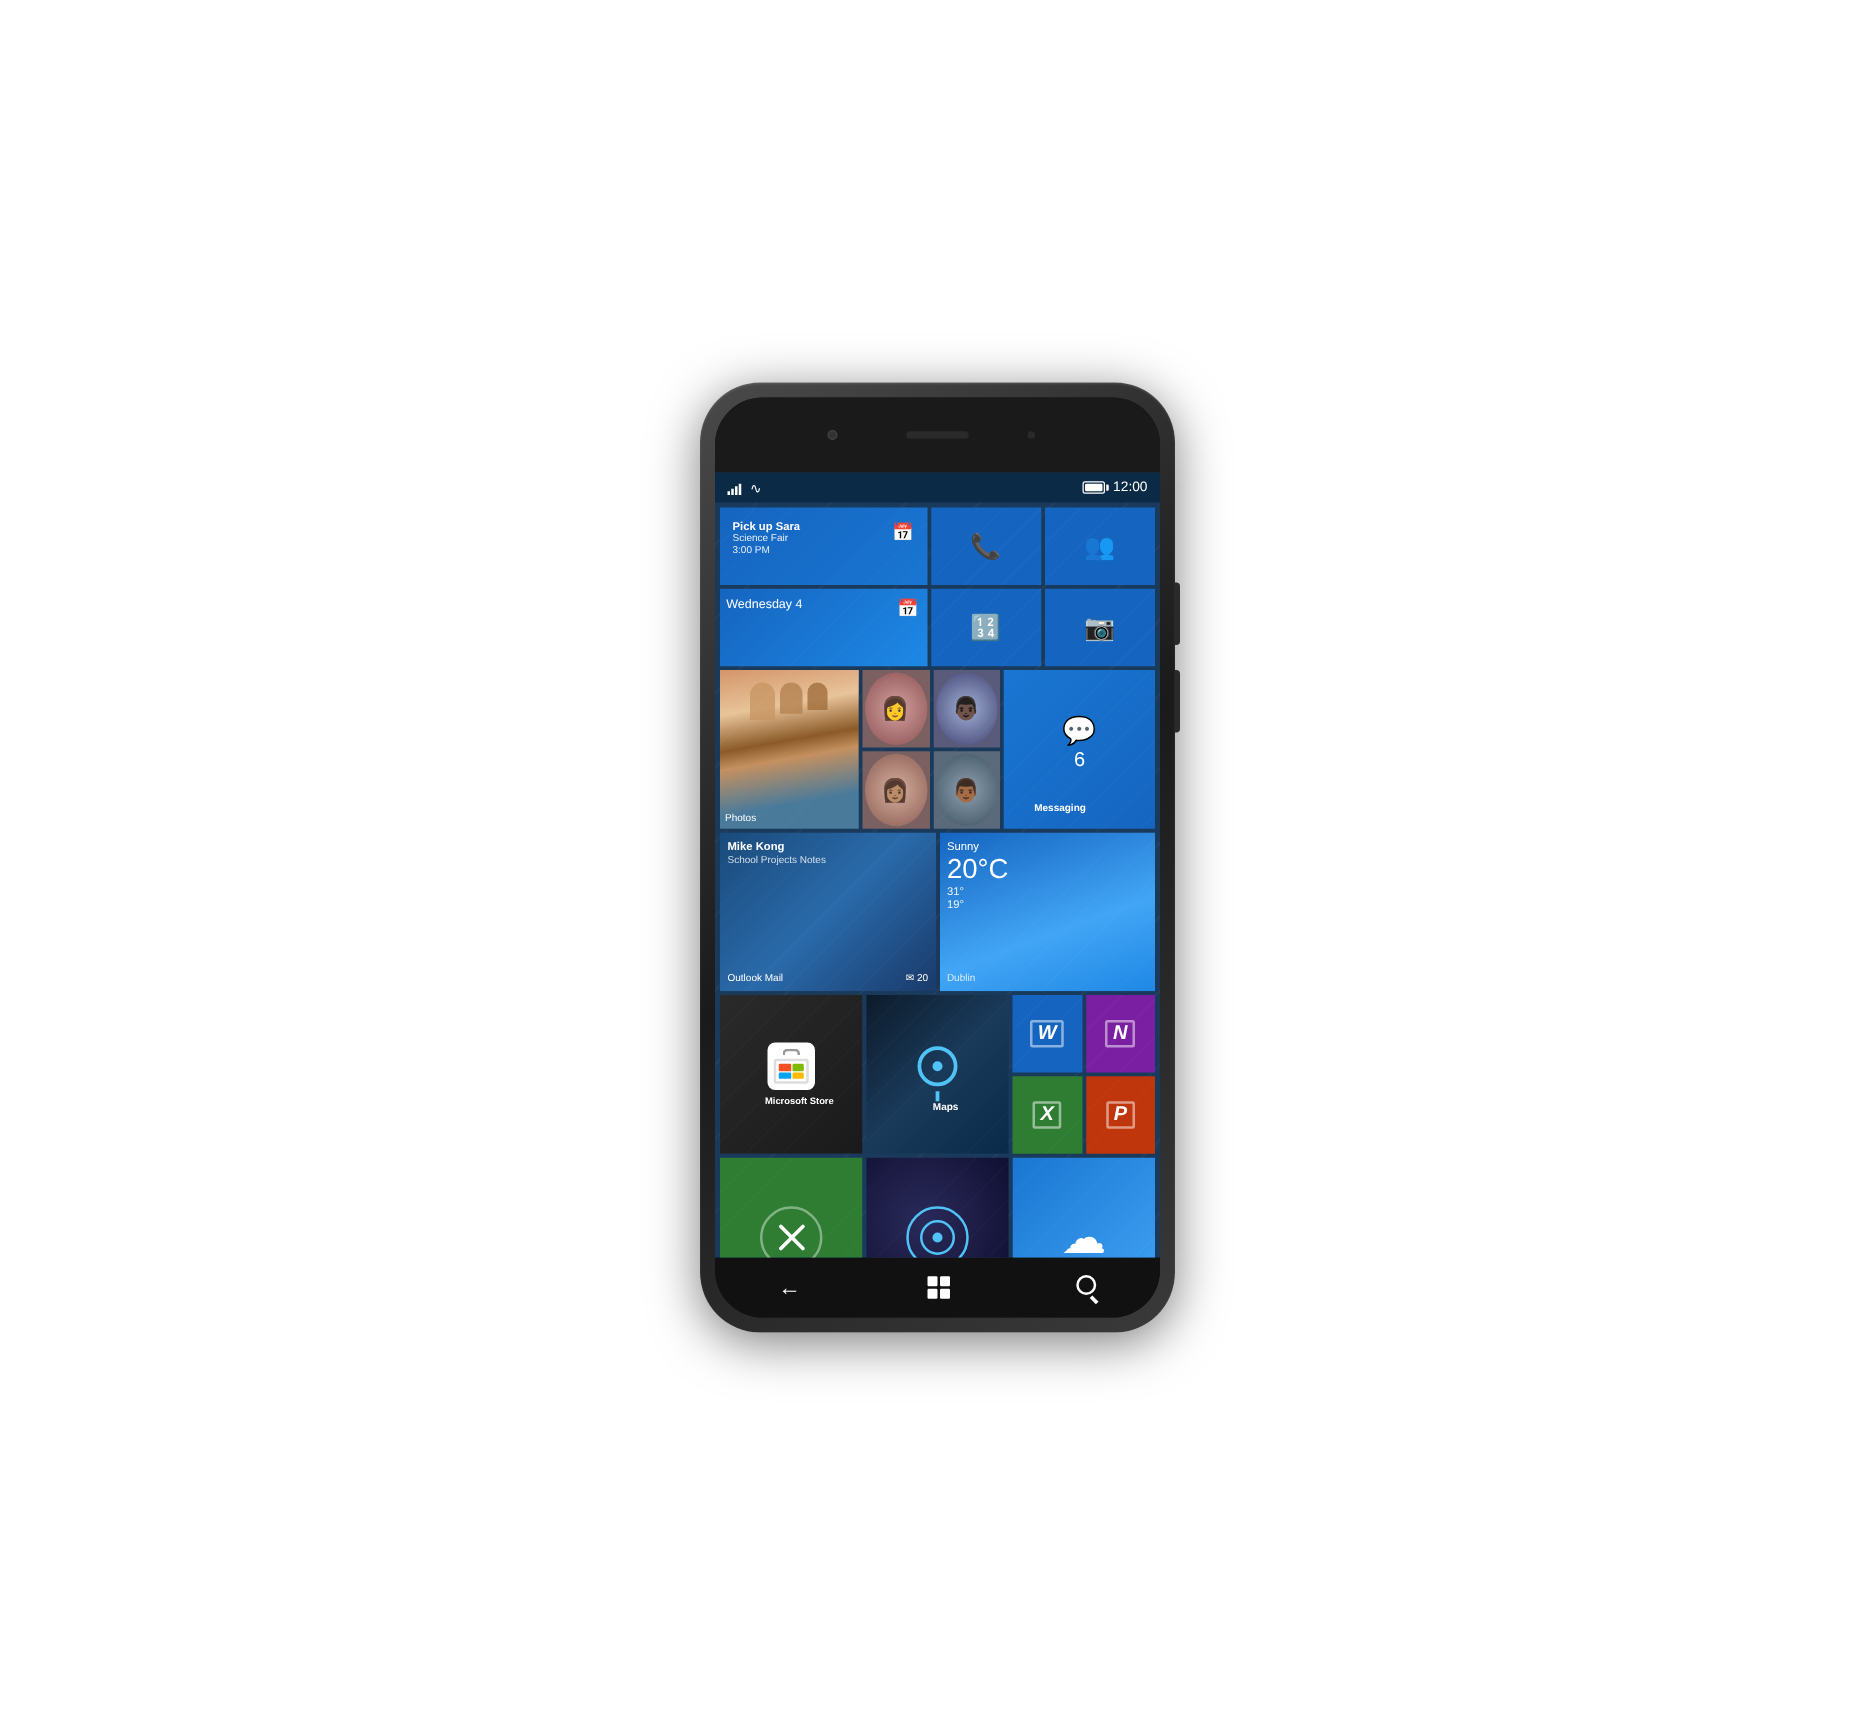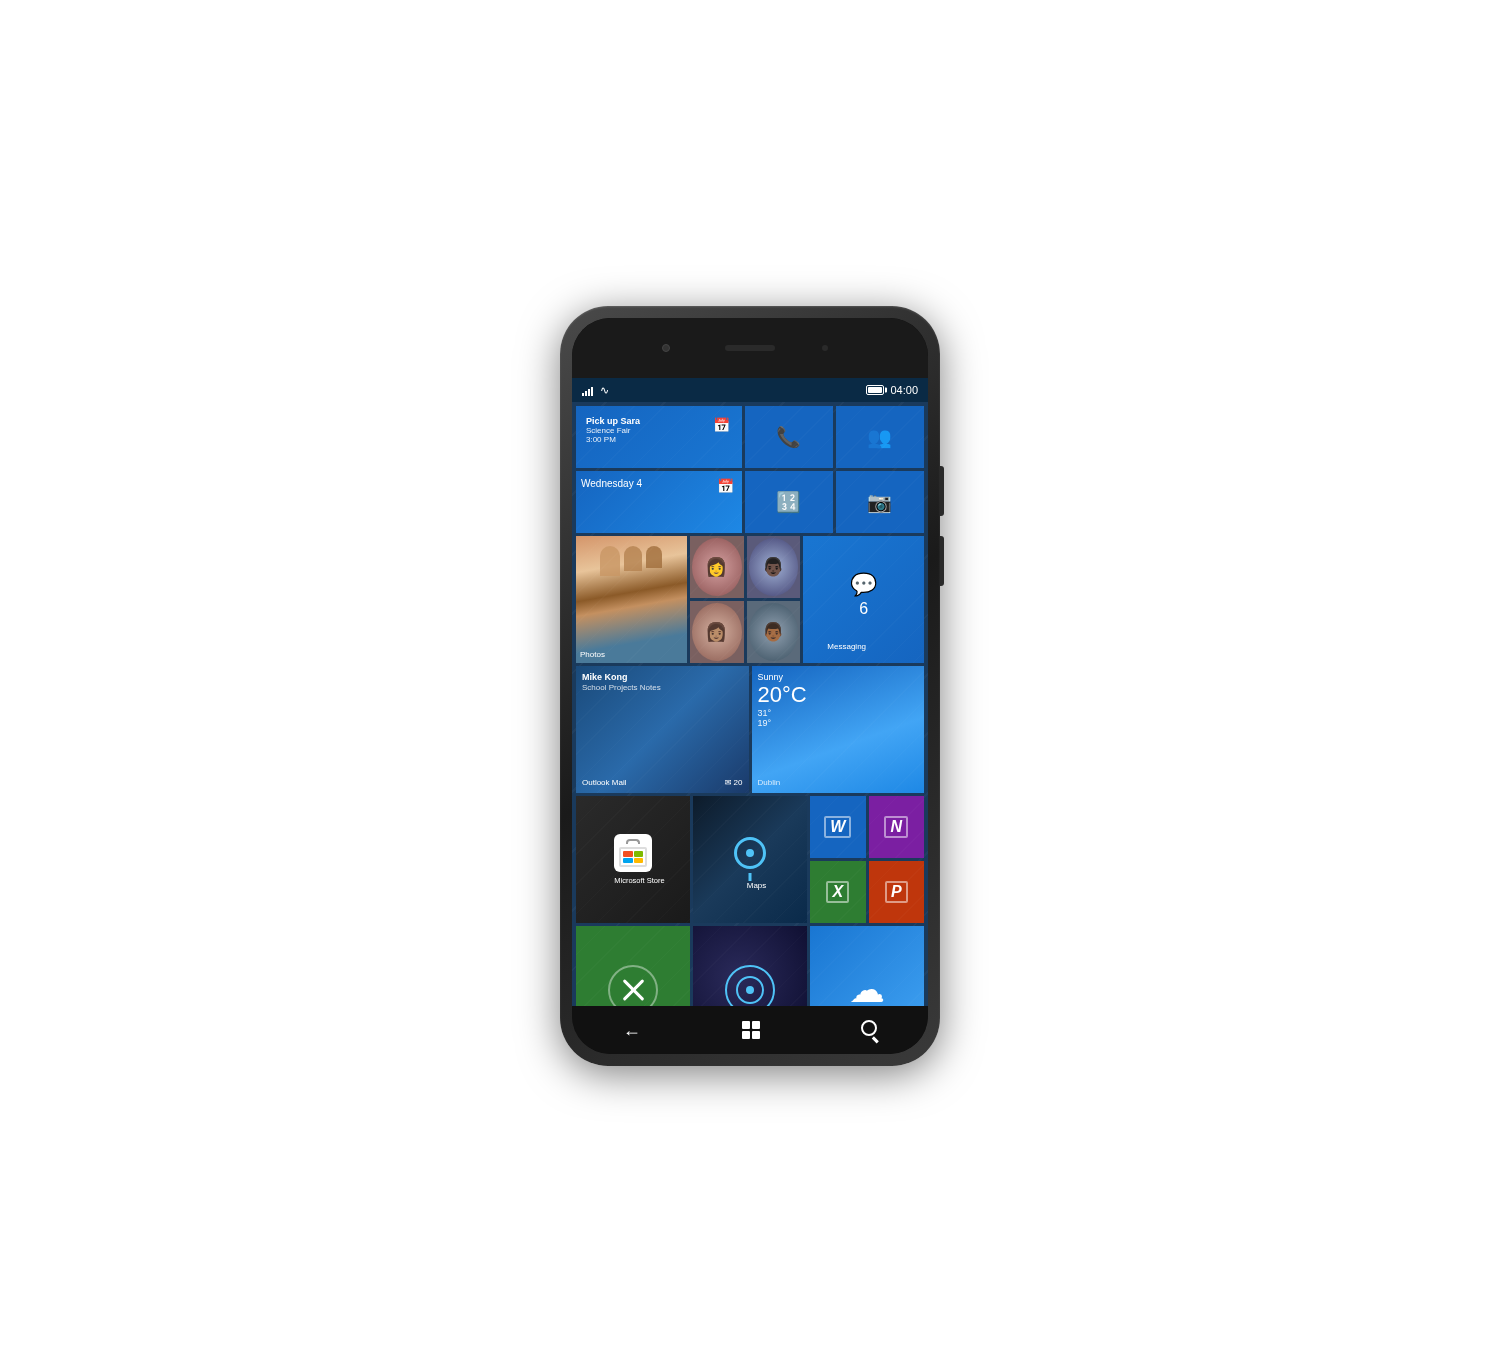--- a/index.html
+++ b/index.html
@@ -195,21 +195,21 @@
       justify-content: flex-end;
       padding: 5px;
       position: relative;
       overflow: hidden;
       cursor: pointer;
       font-size: 9px;
     }
 
     .tile-label {
       font-size: 8px;
-      font-weight: 400;
+      font-weight: 700;
       line-height: 1.2;
       z-index: 2;
       position: relative;
       padding-left: 13px;
     }
 
     .tile-icon-tl {
       position: absolute;
       top: 50%;
       left: 50%;
@@ -311,21 +311,21 @@
             <span style="height:5px"></span>
             <span style="height:7px"></span>
             <span style="height:9px"></span>
           </div>
           <span class="wifi-icon">∿</span>
         </div>
         <div class="status-right">
           <div class="battery-icon">
             <div class="battery-fill"></div>
           </div>
-          <span>04:00</span>
+          <span>12:00</span>
         </div>
       </div>
 
       <div class="tiles-container">
 
         <div class="row1">
 
           <div class="tile tile-h1" style="flex:2; background: linear-gradient(135deg, #1565c0 0%, #1976d2 100%);">
             <div class="calendar-content" style="position:relative; width:100%; height:100%; padding:5px;">
               <div class="calendar-event">Pick up Sara</div>

